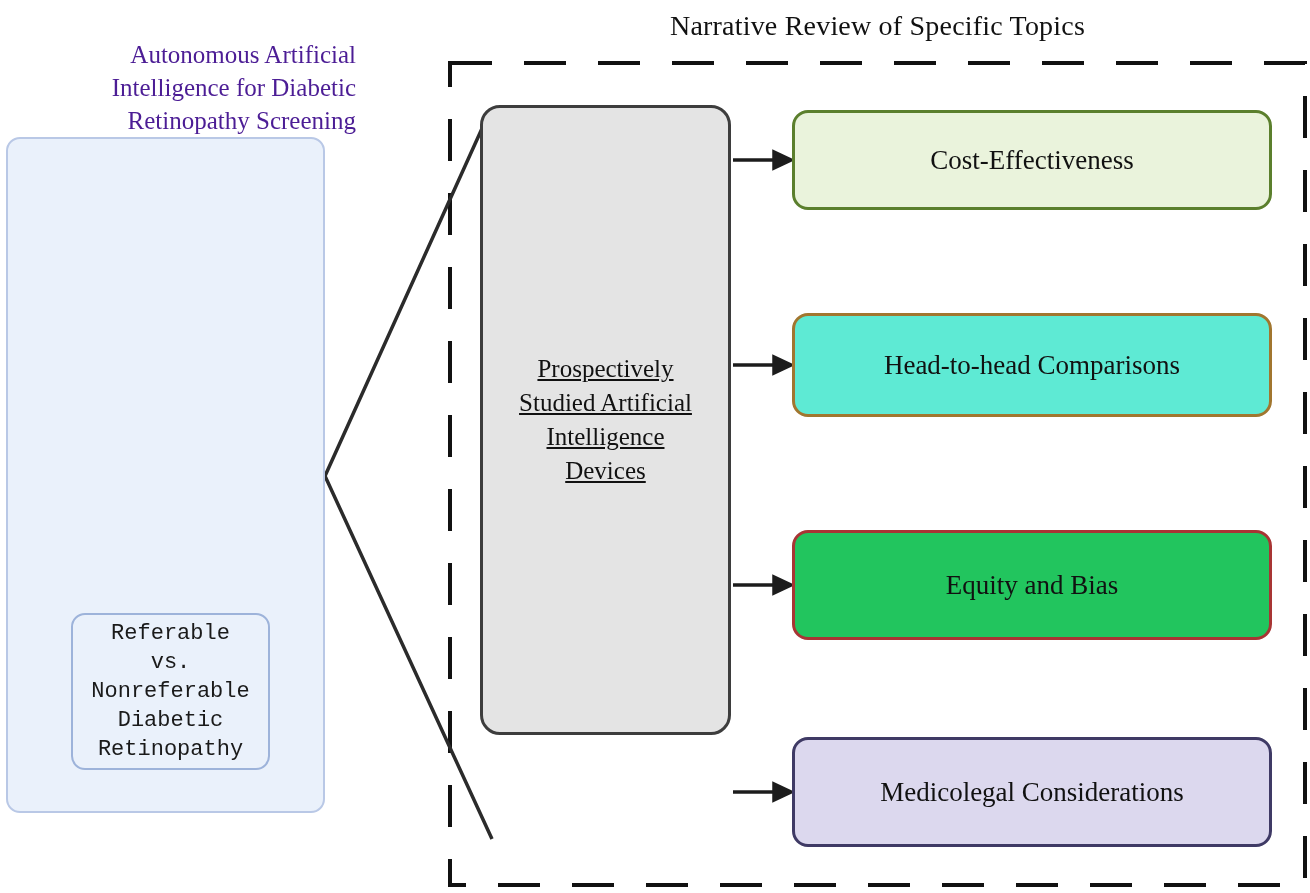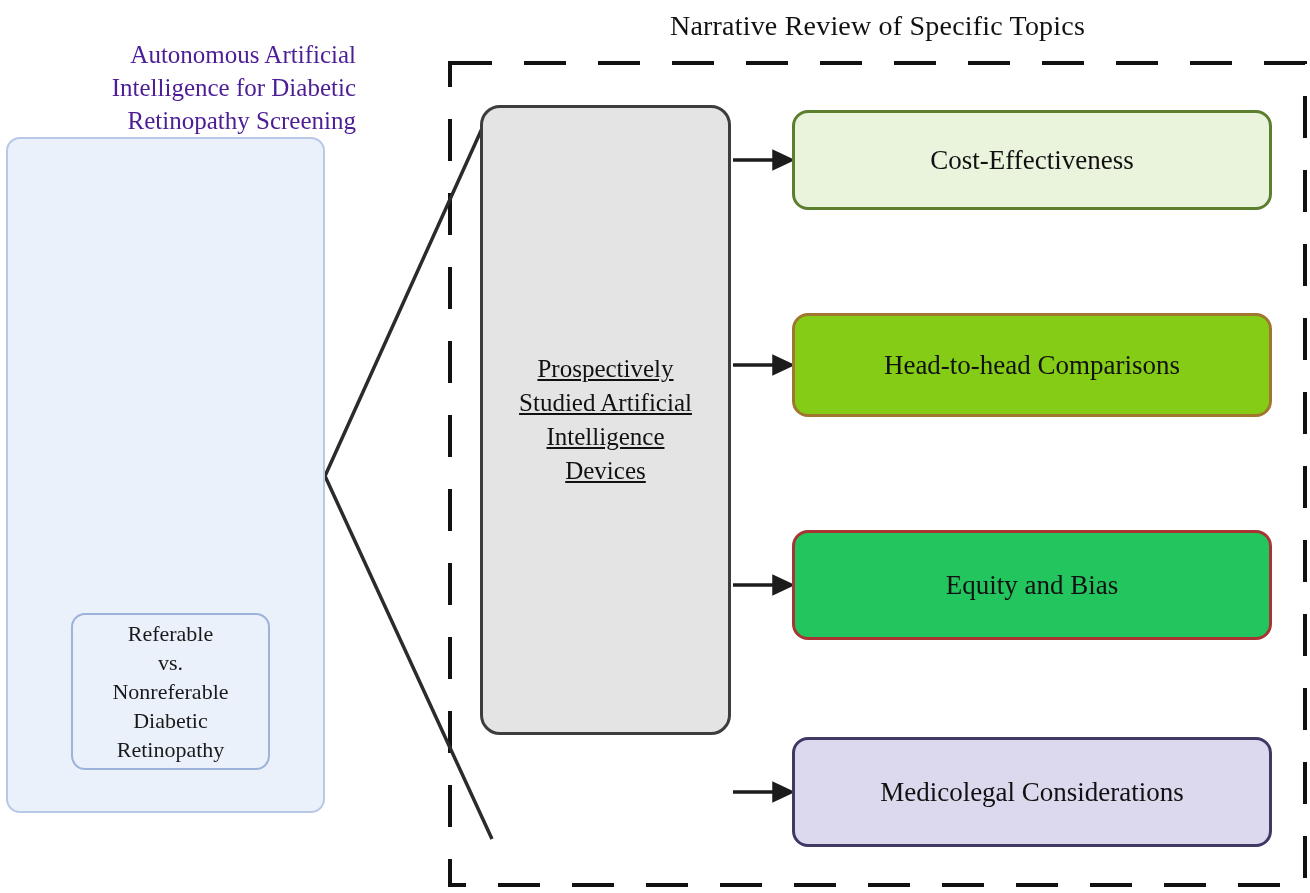--- a/index.html
+++ b/index.html
@@ -25,42 +25,42 @@
     position:absolute;left:6px;top:137px;width:319px;height:676px;
     background:#eaf1fb;border:2px solid #b9c8e6;border-radius:14px;box-sizing:border-box;
   }
   .fundus{
     position:absolute;left:73px;top:178px;width:196px;height:176px;background:#000;
   }
   .output-box{
     position:absolute;left:71px;top:613px;width:199px;height:157px;
     border:2px solid #9db3da;border-radius:14px;box-sizing:border-box;
     display:flex;align-items:center;justify-content:center;text-align:center;
-    font-size:22px;line-height:29px;color:#1a1a1a;
+    font-size:22px;line-height:29px;color:#1a1a1a;font-family:Liberation Mono, monospace;
   }
   .output-box span{display:block;}
 
   
   .center-box{
     position:absolute;left:480px;top:105px;width:251px;height:630px;
     background:#e4e4e4;border:3.5px solid #3d3d3d;border-radius:20px;box-sizing:border-box;
     display:flex;align-items:center;justify-content:center;text-align:center;
     font-size:25px;line-height:34px;color:#111;text-decoration:underline;
   }
   .center-box span{display:block;}
 
   
   .topic{
     position:absolute;left:792px;width:480px;box-sizing:border-box;
     border:3.5px solid #000;border-radius:16px;
     display:flex;align-items:center;justify-content:center;text-align:left;
     font-size:27px;color:#111;
   }
   .t0{top:110px;height:100px;background:#eaf3dc;border-color:#5b7f2d;}
-  .t1{top:313px;height:104px;background:#84cc16;border-color:#a1762f;}
+  .t1{top:313px;height:104px;background:#5eead4;border-color:#a1762f;}
   .t2{top:530px;height:110px;background:#22c55e;border-color:#a83534;}
   .t3{top:737px;height:110px;background:#dcd8ee;border-color:#3f3a65;}
 </style>
 </head>
 <body>
 
 <div class="stage">
 
   <svg class="layer" viewBox="0 0 1310 893">
     <defs>

